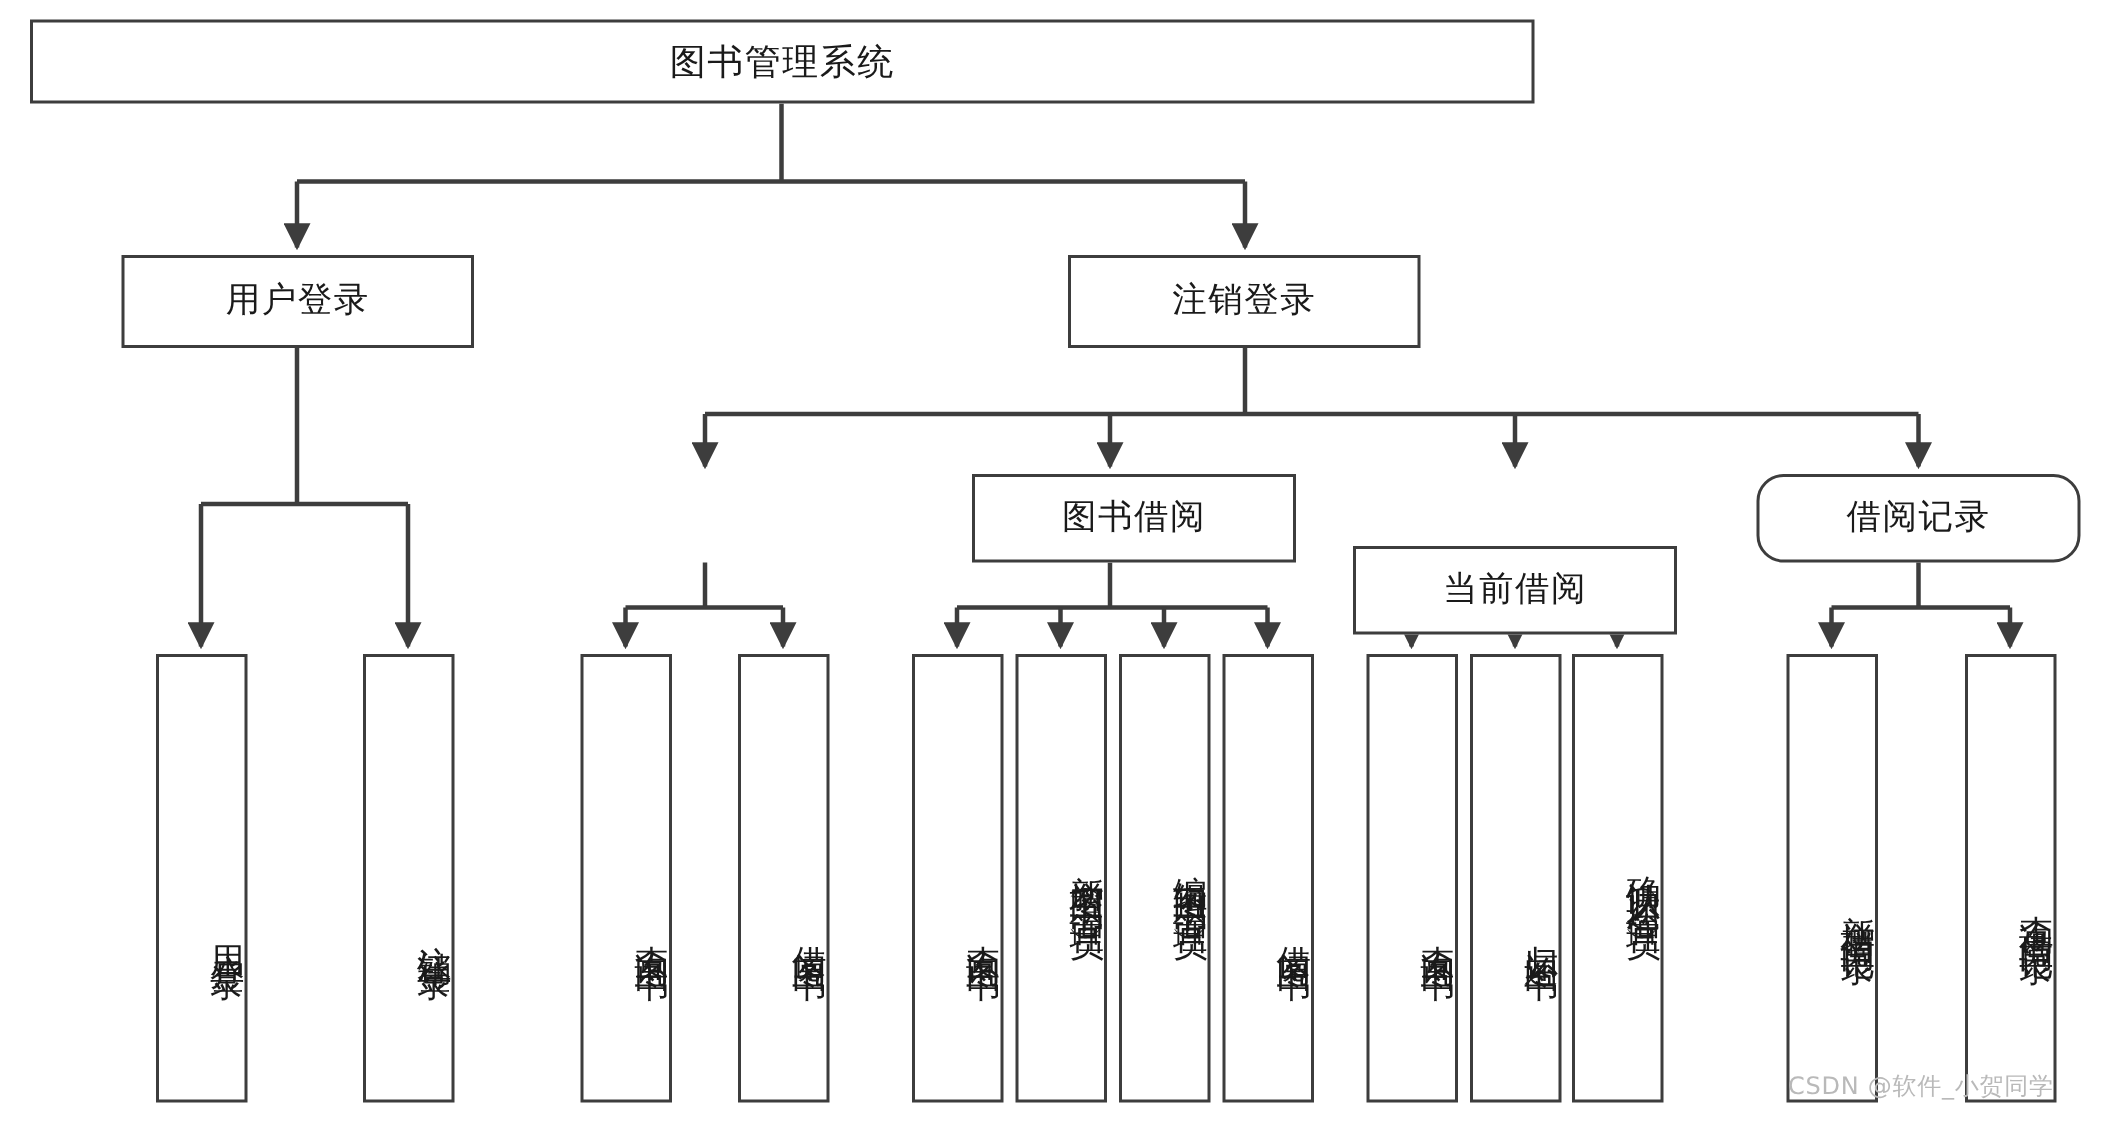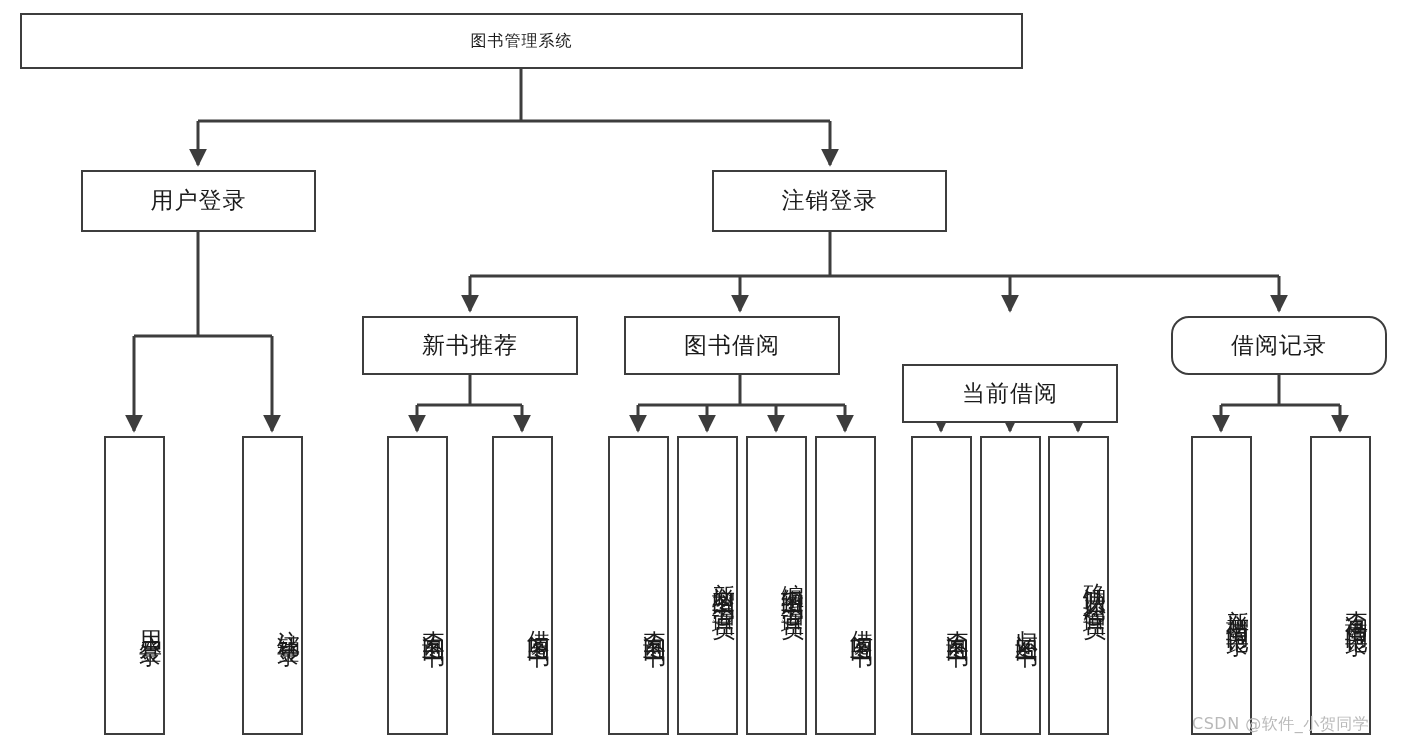--- a/index.html
+++ b/index.html
@@ -36,21 +36,21 @@
     justify-content: center;
     color: #1a1a1a;
   }
   .node-h {
     font-size: 23px;
     letter-spacing: 1px;
     line-height: 1.1;
     white-space: nowrap;
   }
   .node-root {
-    font-size: 16px;
+    font-size: 24px;
   }
   .node-v {
     font-size: 23px;
     writing-mode: vertical-rl;
     text-orientation: upright;
     letter-spacing: 5px;
     line-height: 1.05;
     align-items: flex-start;
     justify-content: center;
     padding-top: 6px;
@@ -120,22 +120,21 @@
       <path d="M 1221 405 L 1221 431" marker-end="url(#arrow)"></path>
       <path d="M 1340 405 L 1340 431" marker-end="url(#arrow)"></path>
     </g>
   </svg>
 
   <div class="node node-h node-root" style="left:20px; top:13px; width:1003px; height:56px;">图书管理系统</div>
 
   <div class="node node-h" style="left:81px; top:170px; width:235px; height:62px;">用户登录</div>
   <div class="node node-h" style="left:712px; top:170px; width:235px; height:62px;">注销登录</div>
 
-  <div class="node node-h" style="left:362px; top:316px; width:216px; height:59px;">新书推荐</div>
-  <div class="node node-h" style="left:624px; top:316px; width:216px; height:59px;">图书借阅</div>
+  <div class="node node-h" style="left:648px; top:316px; width:216px; height:59px;">图书借阅</div>
   <div class="node node-h" style="left:902px; top:316px; width:216px; height:59px;margin-top:48px;">当前借阅</div>
   <div class="node node-h" style="left:1171px; top:316px; width:216px; height:59px;border-radius:18px;">借阅记录</div>
 
   <div class="node node-v" style="left:104px; top:436px; width:61px; height:299px; padding-top:72px;">用户登录</div>
   <div class="node node-v" style="left:242px; top:436px; width:61px; height:299px; padding-top:72px;">注销登录</div>
 
   <div class="node node-v" style="left:387px; top:436px; width:61px; height:299px; padding-top:72px;">查询图书</div>
   <div class="node node-v" style="left:492px; top:436px; width:61px; height:299px; padding-top:72px;">借阅图书</div>
 
   <div class="node node-v" style="left:608px; top:436px; width:61px; height:299px; padding-top:72px;">查询图书</div>

